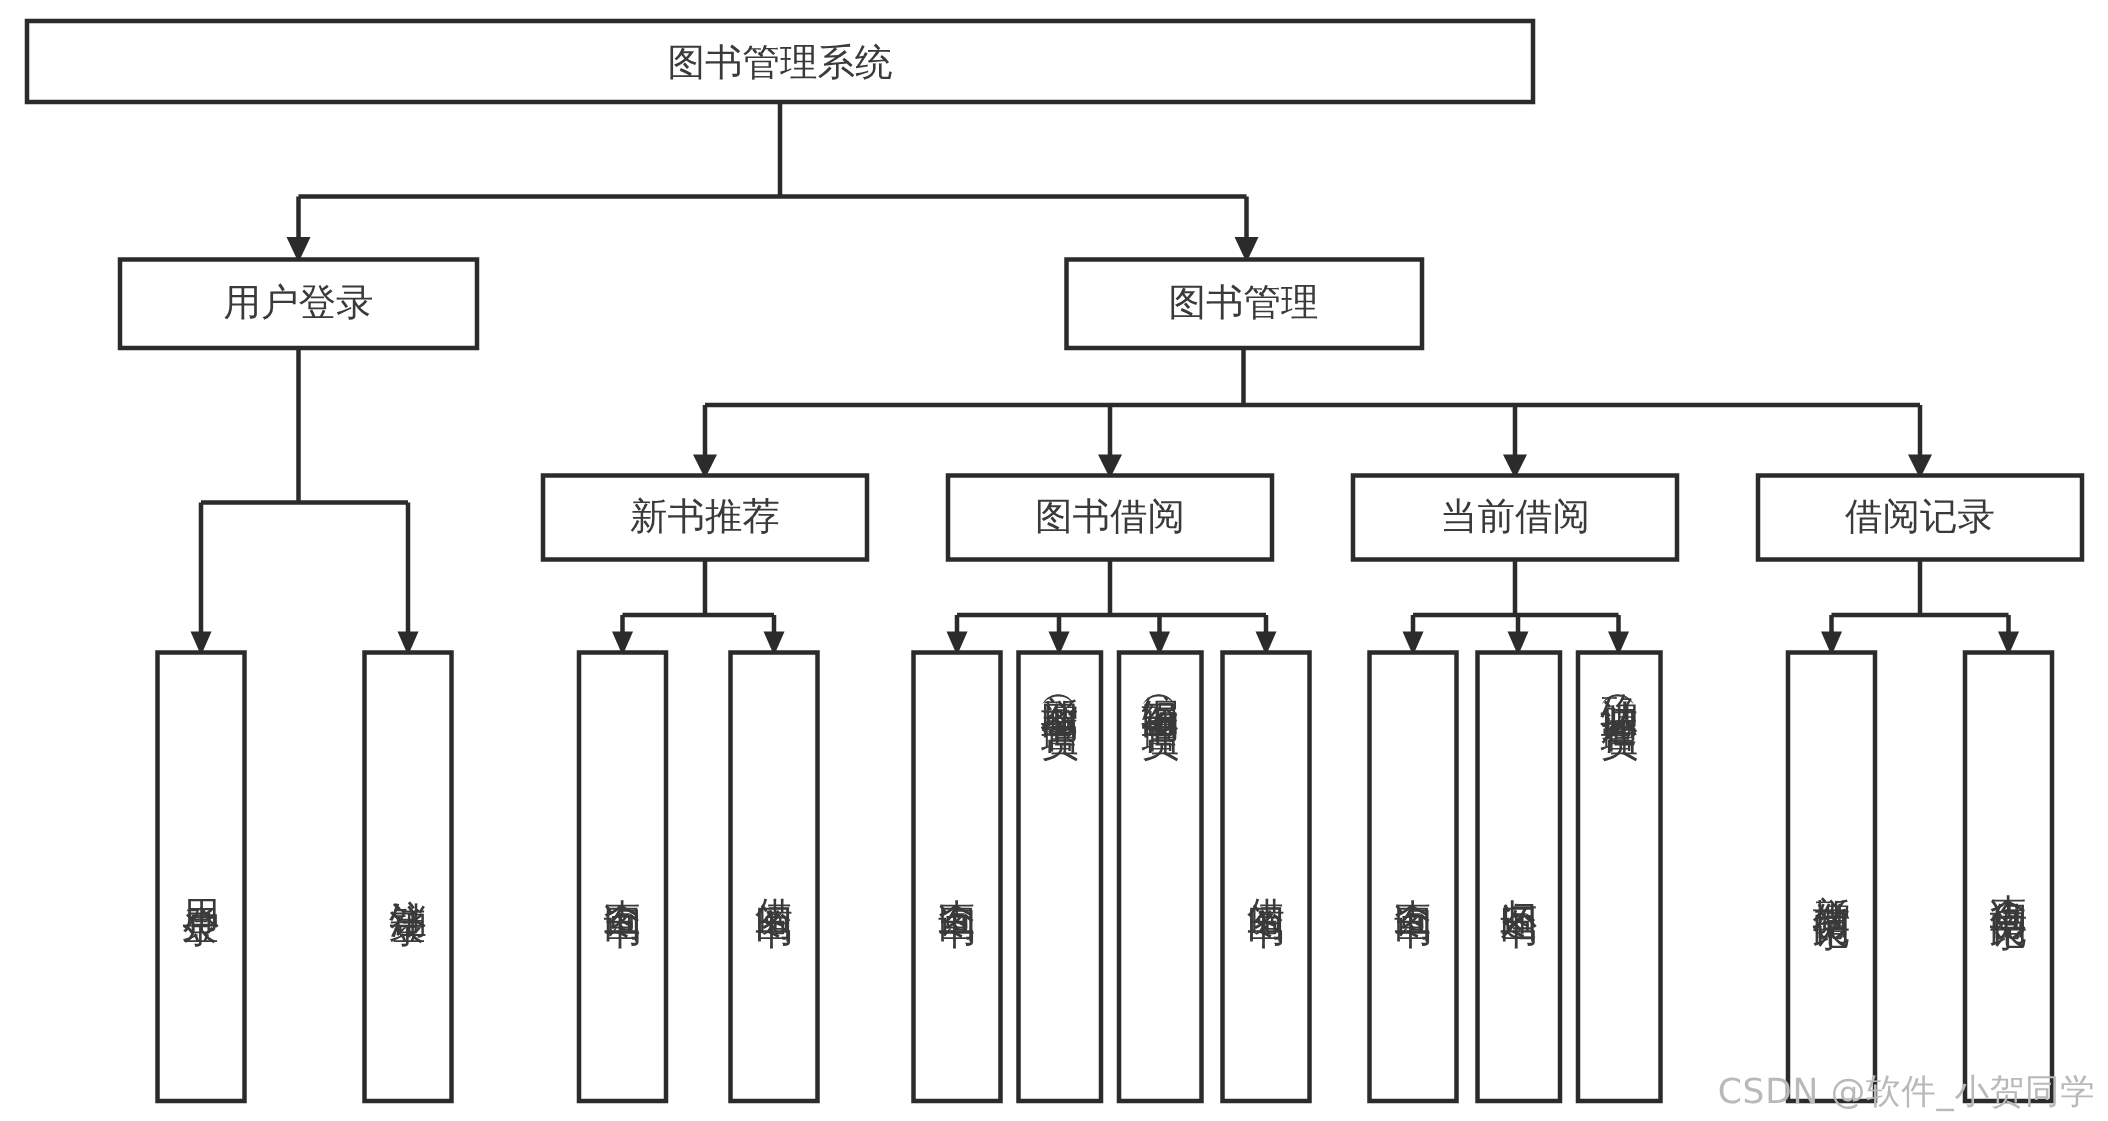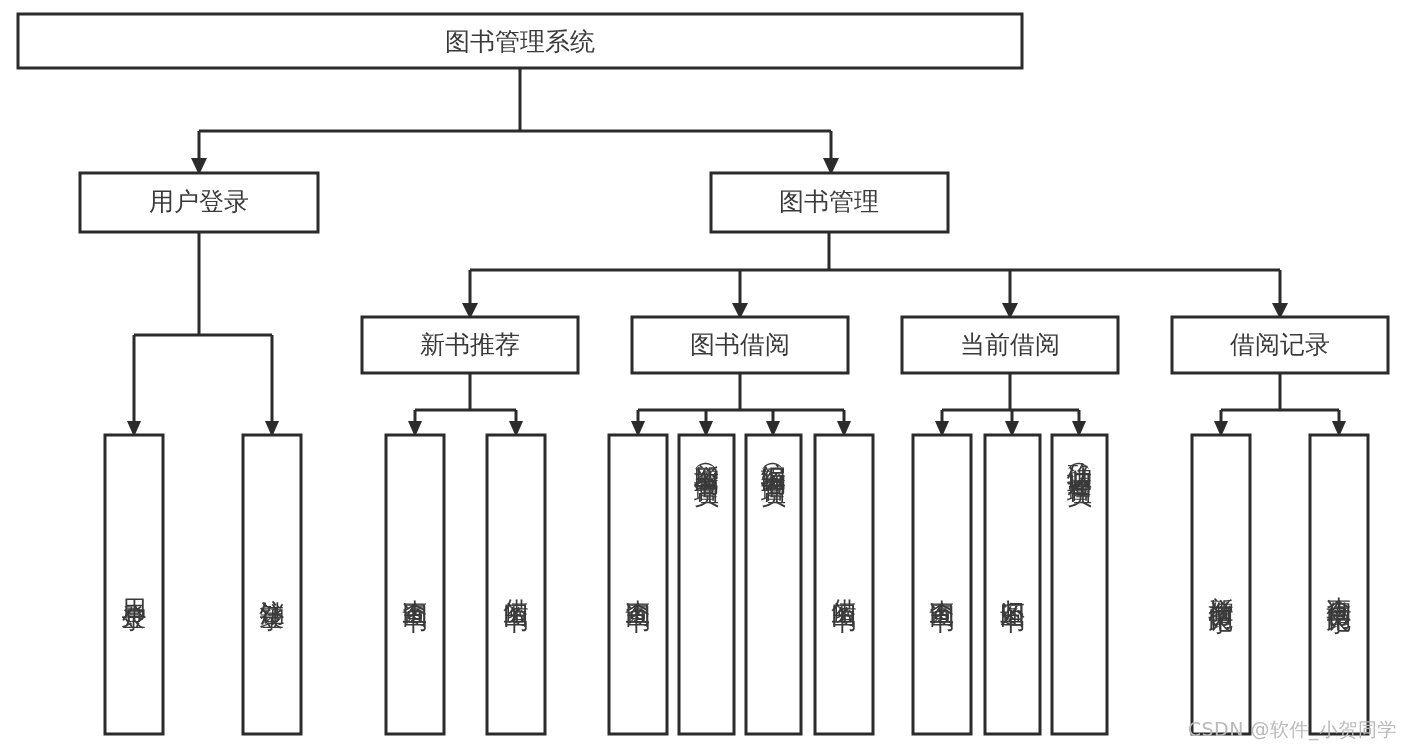--- a/index.html
+++ b/index.html
@@ -76,21 +76,21 @@
     letter-spacing: 3px;
     color: #3a3a3a;
     white-space: nowrap;
     text-align: center;
   }
   .watermark {
     position: absolute;
     right: 8px;
     bottom: 4px;
     font-family: "DejaVu Sans", "Liberation Sans", sans-serif;
-    font-size: 19px;
+    font-size: 23px;
     color: #b9b9b9;
     white-space: nowrap;
     letter-spacing: 0.5px;
   }
 </style>
 </head>
 <body>
 
 <div id="diagram-root">
 

